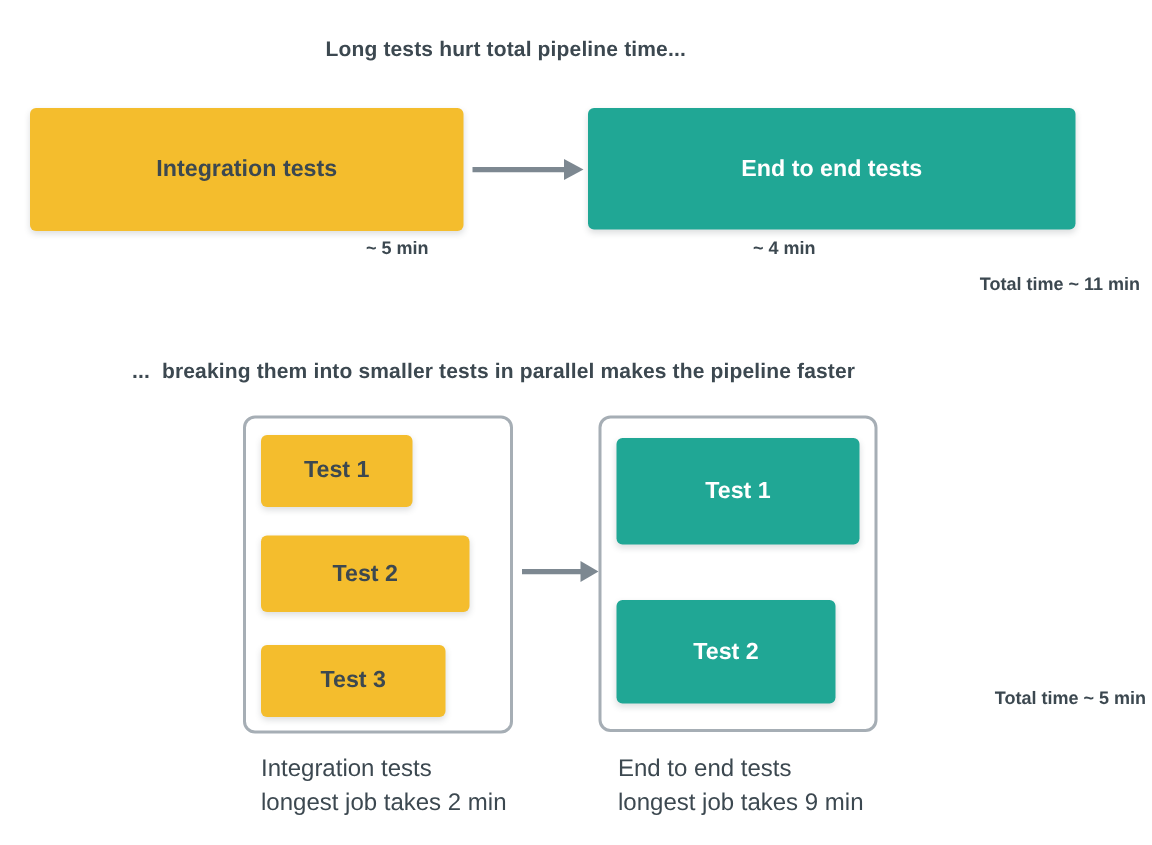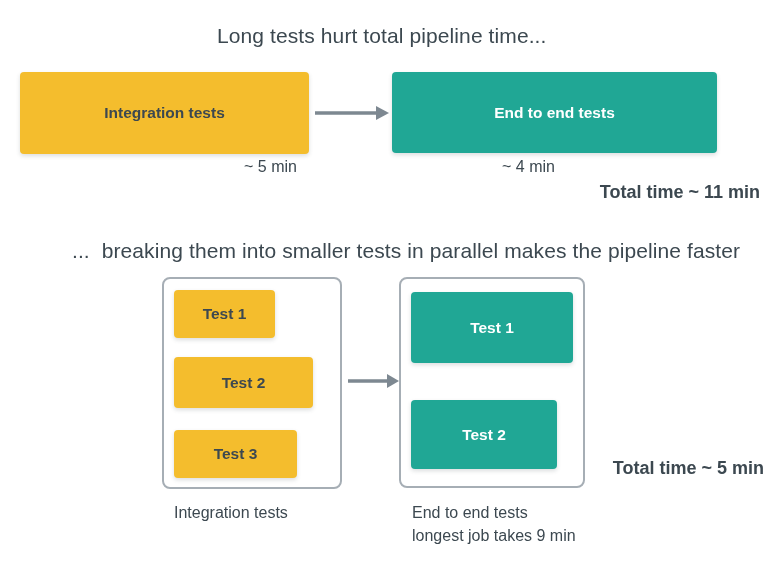--- a/index.html
+++ b/index.html
@@ -8,47 +8,47 @@
     font-family: "Liberation Sans", sans-serif;
     color: var(--text, #3C4850);
     width: 768px;
     height: 563px;
     position: relative;
     overflow: hidden;
   }
   .abs { position: absolute; }
 
   .title {
-    font-size: 21px;
-    font-weight: 400;
+    font-size: 14px;
+    font-weight: 700;
     letter-spacing: 0.1px;
     white-space: nowrap;
     color: var(--text, #3C4850);
   }
 
   .block {
     border-radius: 4px;
     display: flex;
     align-items: center;
     justify-content: center;
     font-size: 15.5px;
     font-weight: 600;
     box-shadow: 0 2px 4px rgba(60, 72, 80, 0.18);
   }
   .block.yellow { background: var(--yellow, #F4BD2D); color: var(--text, #3C4850); }
   .block.teal   { background: var(--teal, #20A795); color: #ffffff; }
 
   .duration {
-    font-size: 16px;
-    font-weight: 400;
+    font-size: 12px;
+    font-weight: 700;
     white-space: nowrap;
   }
 
   .total {
-    font-size: 18px;
+    font-size: 12px;
     font-weight: 600;
     white-space: nowrap;
     text-align: right;
     margin-left: 12px;
   }
 
   .group-frame {
     border: 2px solid var(--border, #A6AEB5);
     border-radius: 8px;
     background: #ffffff;
@@ -80,21 +80,21 @@
 <div class="abs block teal" style="left:392px; top:72px; width:325px; height:81px;">
   <span>End to end tests</span>
 </div>
 
 <div class="abs duration" style="left:244px; top:158px;">~ 5 min</div>
 
 <div class="abs duration" style="left:502px; top:158px;">~ 4 min</div>
 
 <div class="abs total" style="right:8px; top:182px;">Total time ~ 11 min</div>
 
-<div class="abs title" style="left:72px; top:239px; white-space:pre;">...  breaking them into smaller tests in parallel makes the pipeline faster</div>
+<div class="abs title" style="left:88px; top:239px; white-space:pre;">...  breaking them into smaller tests in parallel makes the pipeline faster</div>
 
 <div class="abs group-frame" style="left:162px; top:277px; width:180px; height:212px;"></div>
 
 <div class="abs block yellow" style="left:174px; top:290px; width:101px; height:48px;">
   <span>Test 1</span>
 </div>
 
 <div class="abs block yellow" style="left:174px; top:357px; width:139px; height:51px;">
   <span>Test 2</span>
 </div>
@@ -115,18 +115,19 @@
 </div>
 
 <div class="abs block teal" style="left:411px; top:400px; width:146px; height:69px;">
   <span>Test 2</span>
 </div>
 
 <div class="abs total" style="right:4px; top:458px;">Total time ~ 5 min</div>
 
 <div class="abs caption" style="left:174px; top:501px;">
   <div>Integration tests</div>
+  <div>longest job takes 2 min</div>
 </div>
 
 <div class="abs caption" style="left:412px; top:501px;">
   <div>End to end tests</div>
   <div>longest job takes 9 min</div>
 </div>
 
 </body></html>

